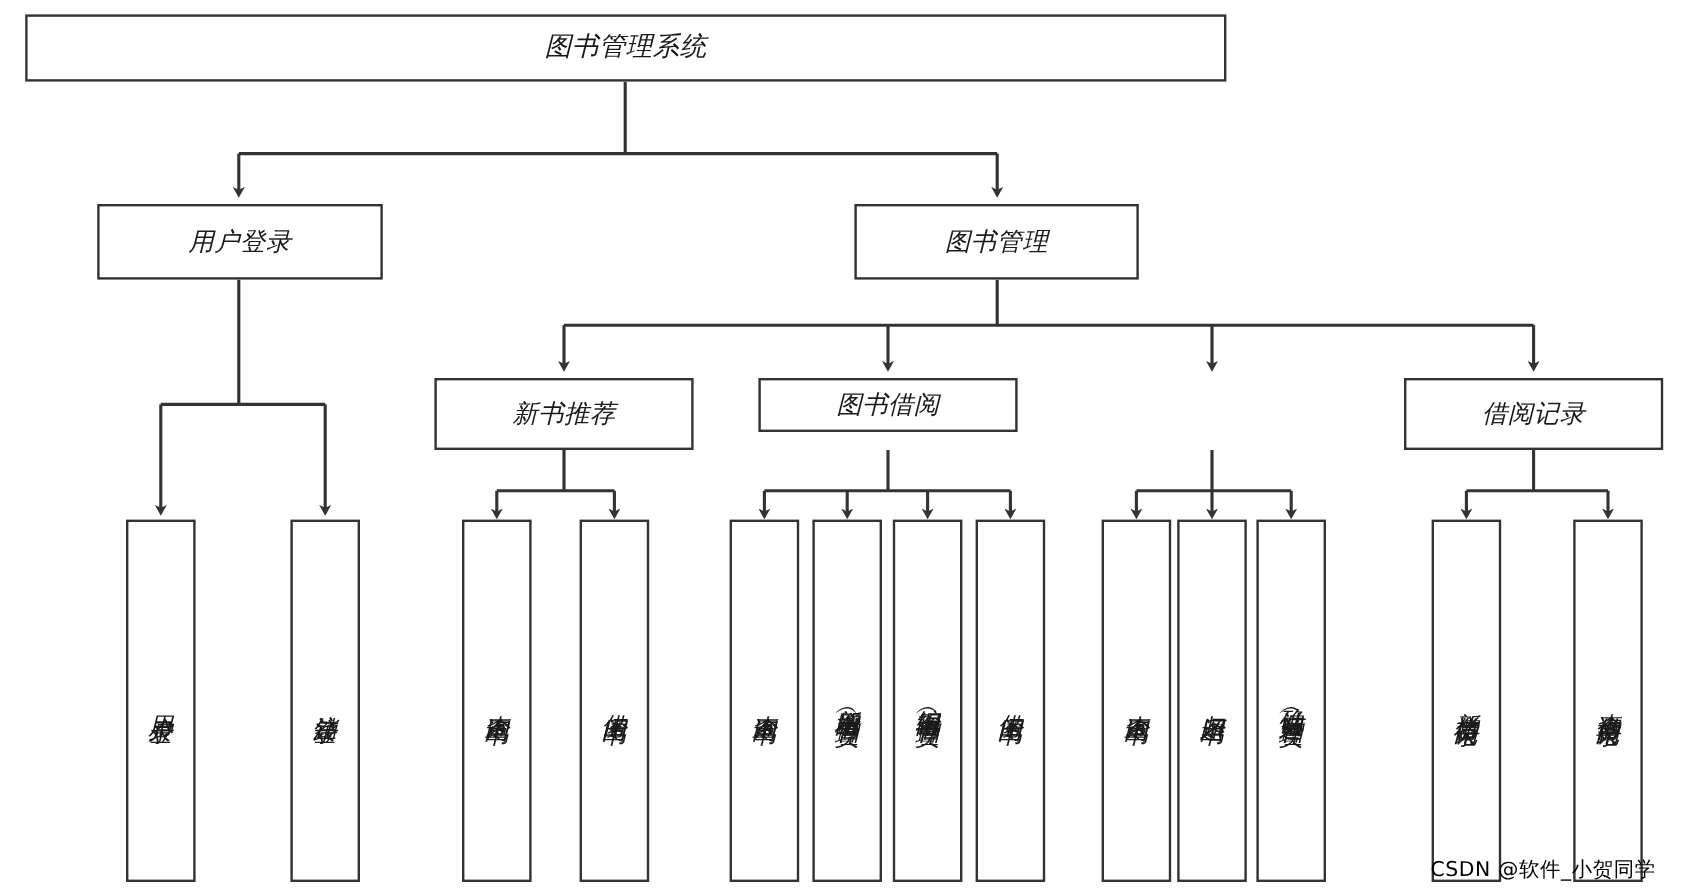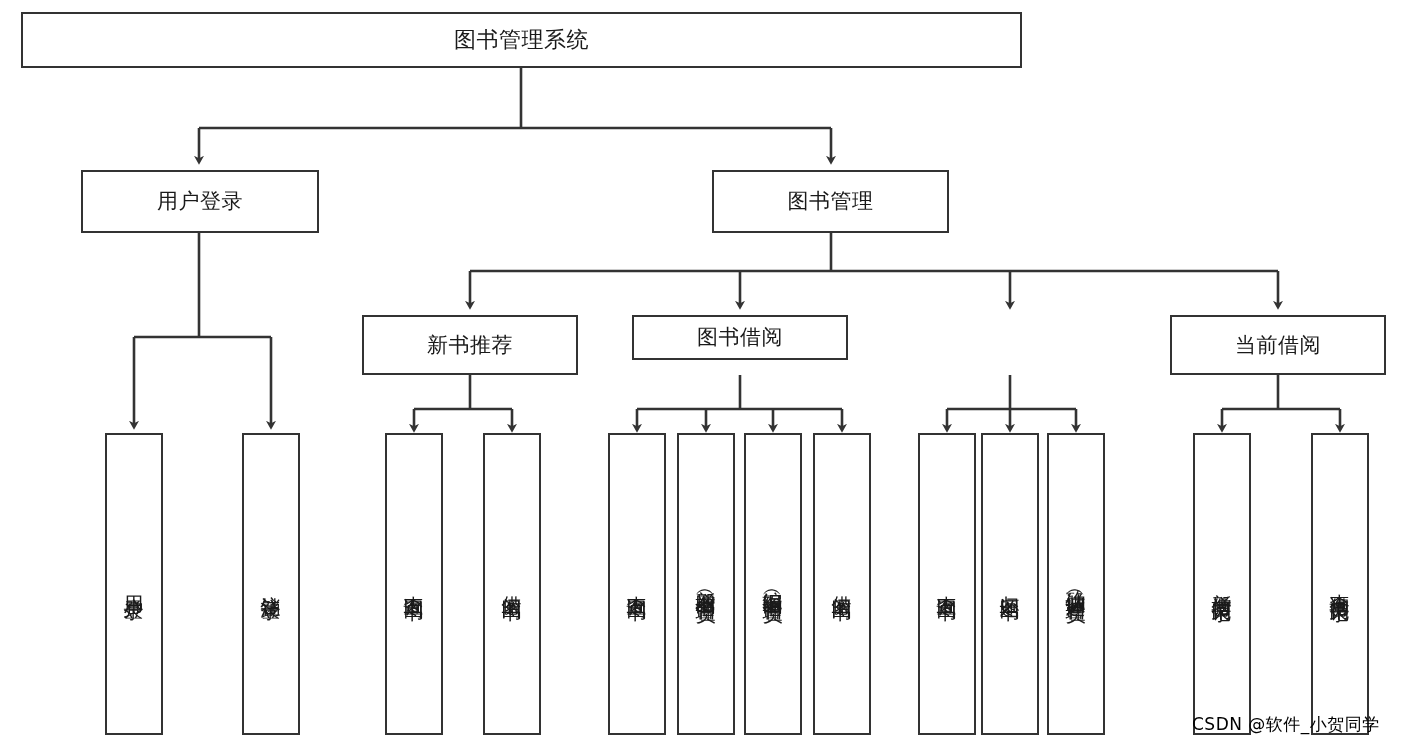--- a/index.html
+++ b/index.html
@@ -32,20 +32,21 @@
     background: #ffffff;
     display: flex;
     align-items: center;
     justify-content: center;
     color: #1a1a1a;
   }
   .node .label {
     display: block;
     text-align: right;
     line-height: 1.05;
+    font-style: italic;
   }
   .node.horizontal .label {
     writing-mode: horizontal-tb;
     font-size: 21px;
     letter-spacing: 0.5px;
   }
   .node.vertical {
     align-items: center;
     justify-content: center;
     padding-top: 6px;
@@ -135,21 +136,21 @@
     <span class="label">图书管理</span>
   </div>
 
   <div class="node horizontal" style="left:362px; top:315px; width:216px; height:60px;">
     <span class="label">新书推荐</span>
   </div>
   <div class="node horizontal" style="left:632px; top:315px; width:216px; height:45px;">
     <span class="label">图书借阅</span>
   </div>
   <div class="node horizontal" style="left:1170px; top:315px; width:216px; height:60px;">
-    <span class="label">当前借阅</span>
+    <span class="label">借阅记录</span>
   </div>
 
   <div class="node vertical" style="left:105px; top:433px; width:58px; height:302px;">
     <span class="label">用户登录</span>
   </div>
   <div class="node vertical" style="left:242px; top:433px; width:58px; height:302px;">
     <span class="label">注销登录</span>
   </div>
 
   <div class="node vertical" style="left:385px; top:433px; width:58px; height:302px;">

